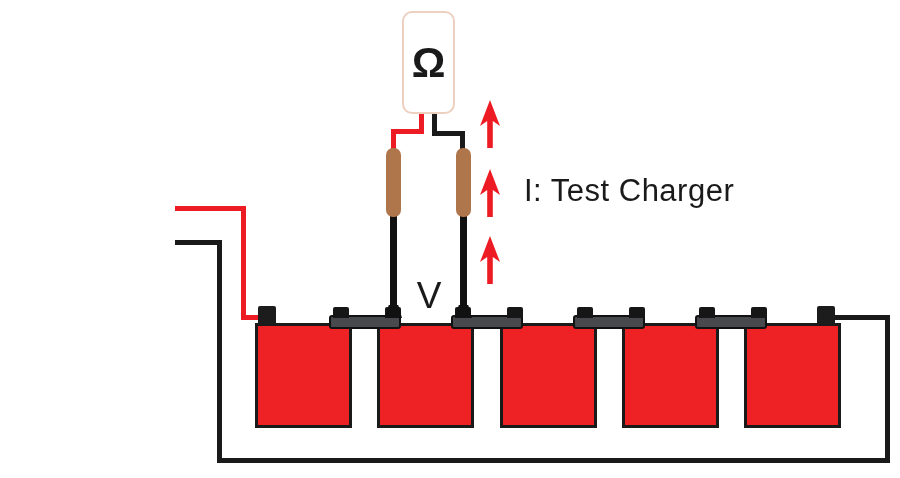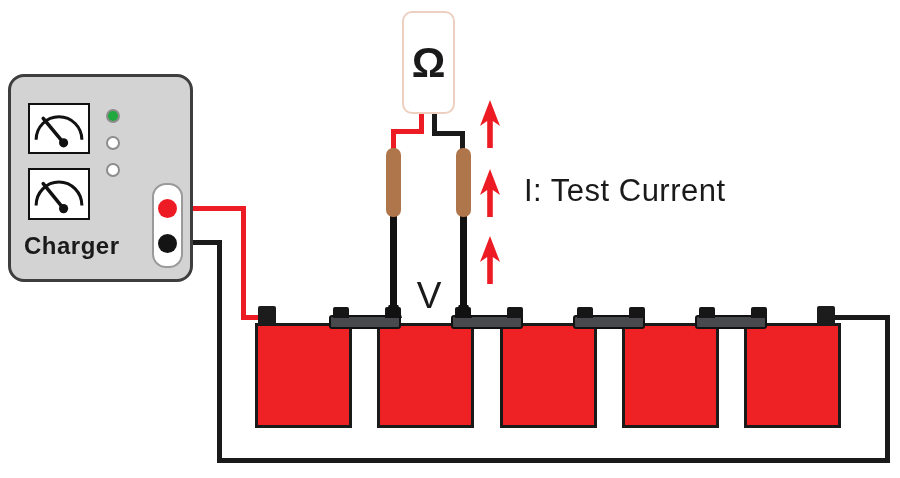--- a/index.html
+++ b/index.html
@@ -241,40 +241,16 @@
         <polygon points="11,0 21,26 13.8,21 13.8,48 8.2,48 8.2,21 1,26" fill="#ed1c24"></polygon>
       </svg>
   </div>
   <div class="arrow arrow-3">
     <svg viewBox="0 0 22 48">
         <polygon points="11,0 21,26 13.8,21 13.8,48 8.2,48 8.2,21 1,26" fill="#ed1c24"></polygon>
       </svg>
   </div>
 
   <div class="v-label">V</div>
-  <div class="current-label">I: Test Current</div>
-
-  <div class="charger">
-    <div class="meter meter-1">
-      <svg viewBox="0 0 57 46" preserveAspectRatio="none">
-        <path d="M 6 34 A 22.5 22.5 0 1 1 51 34" fill="none" stroke="#111111" stroke-width="3"></path>
-        <line x1="33" y1="37" x2="13" y2="13" stroke="#111111" stroke-width="3.5" stroke-linecap="round"></line>
-        <circle cx="33" cy="37" r="4.5" fill="#111111"></circle>
-      </svg>
-    </div>
-    <div class="meter meter-2">
-      <svg viewBox="0 0 57 46" preserveAspectRatio="none">
-        <path d="M 6 34 A 22.5 22.5 0 1 1 51 34" fill="none" stroke="#111111" stroke-width="3"></path>
-        <line x1="33" y1="37" x2="13" y2="13" stroke="#111111" stroke-width="3.5" stroke-linecap="round"></line>
-        <circle cx="33" cy="37" r="4.5" fill="#111111"></circle>
-      </svg>
-    </div>
-    <div class="led led-1"></div>
-    <div class="led led-2"></div>
-    <div class="led led-3"></div>
-    <div class="charger-label">Charger</div>
-    <div class="terminal-panel">
-      <div class="term term-red"></div>
-      <div class="term term-black"></div>
-    </div>
-  </div>
+  <div class="current-label">I: Test Charger</div>
+
 
 </div>
 
 </body></html>

